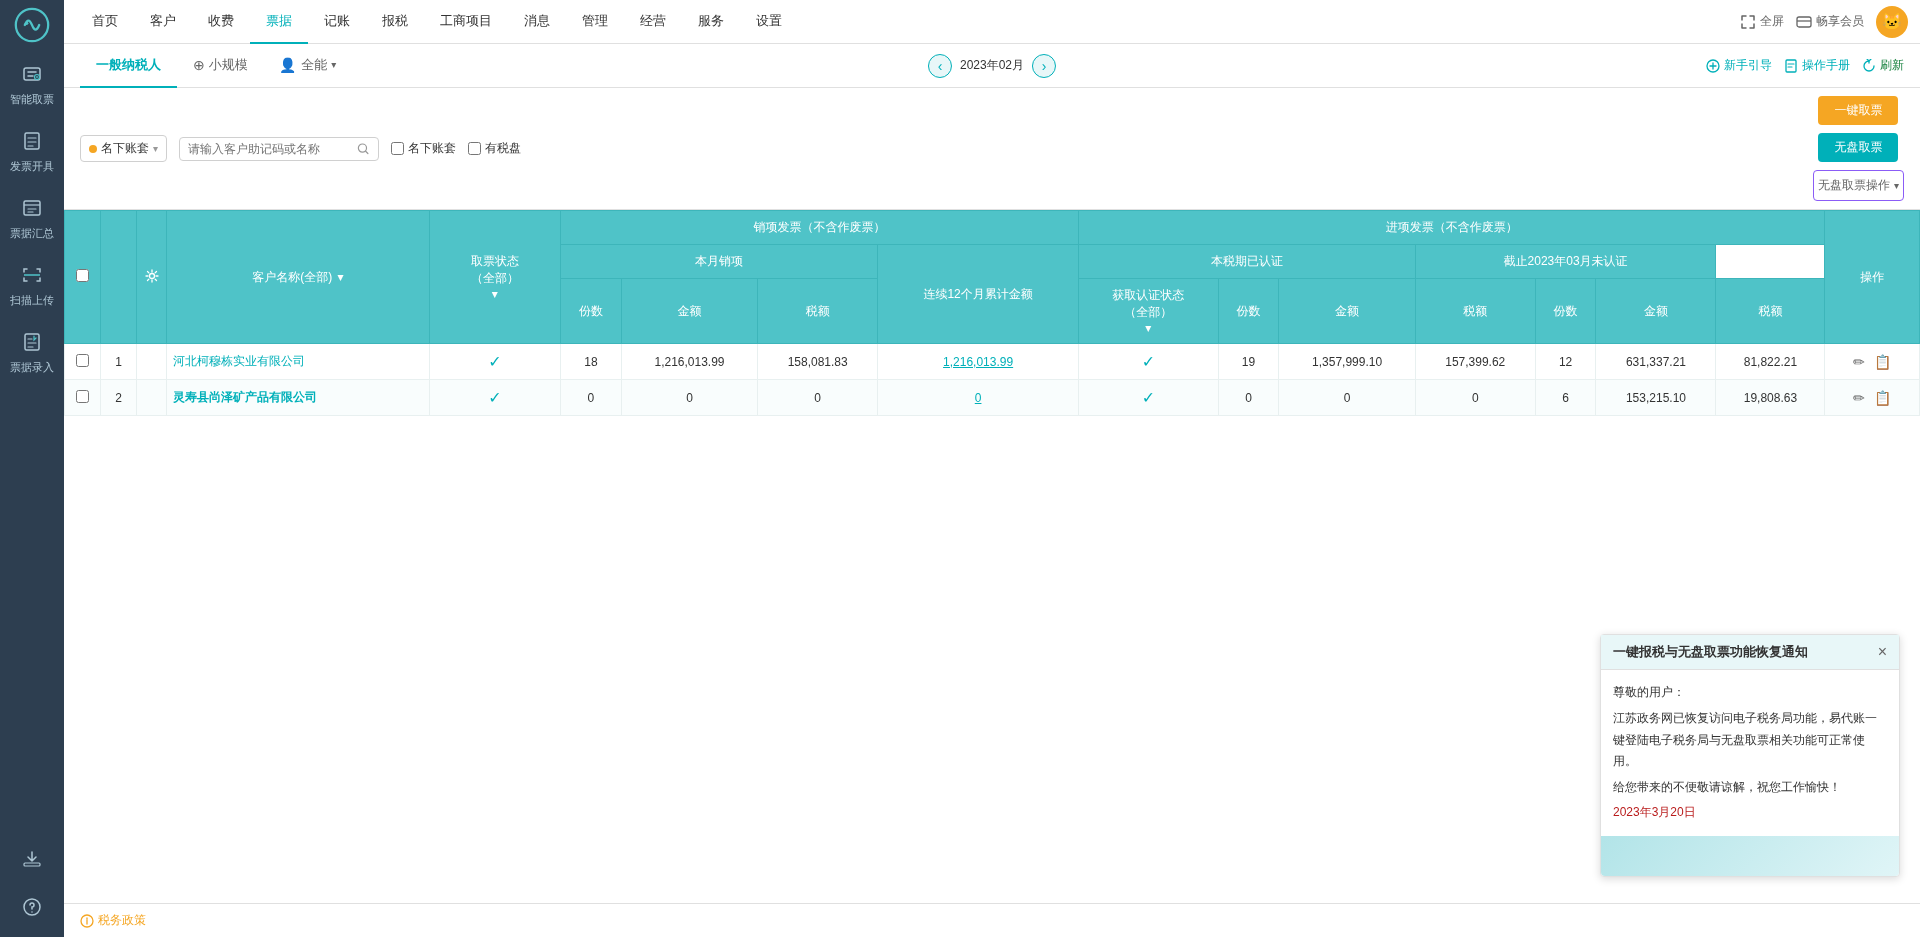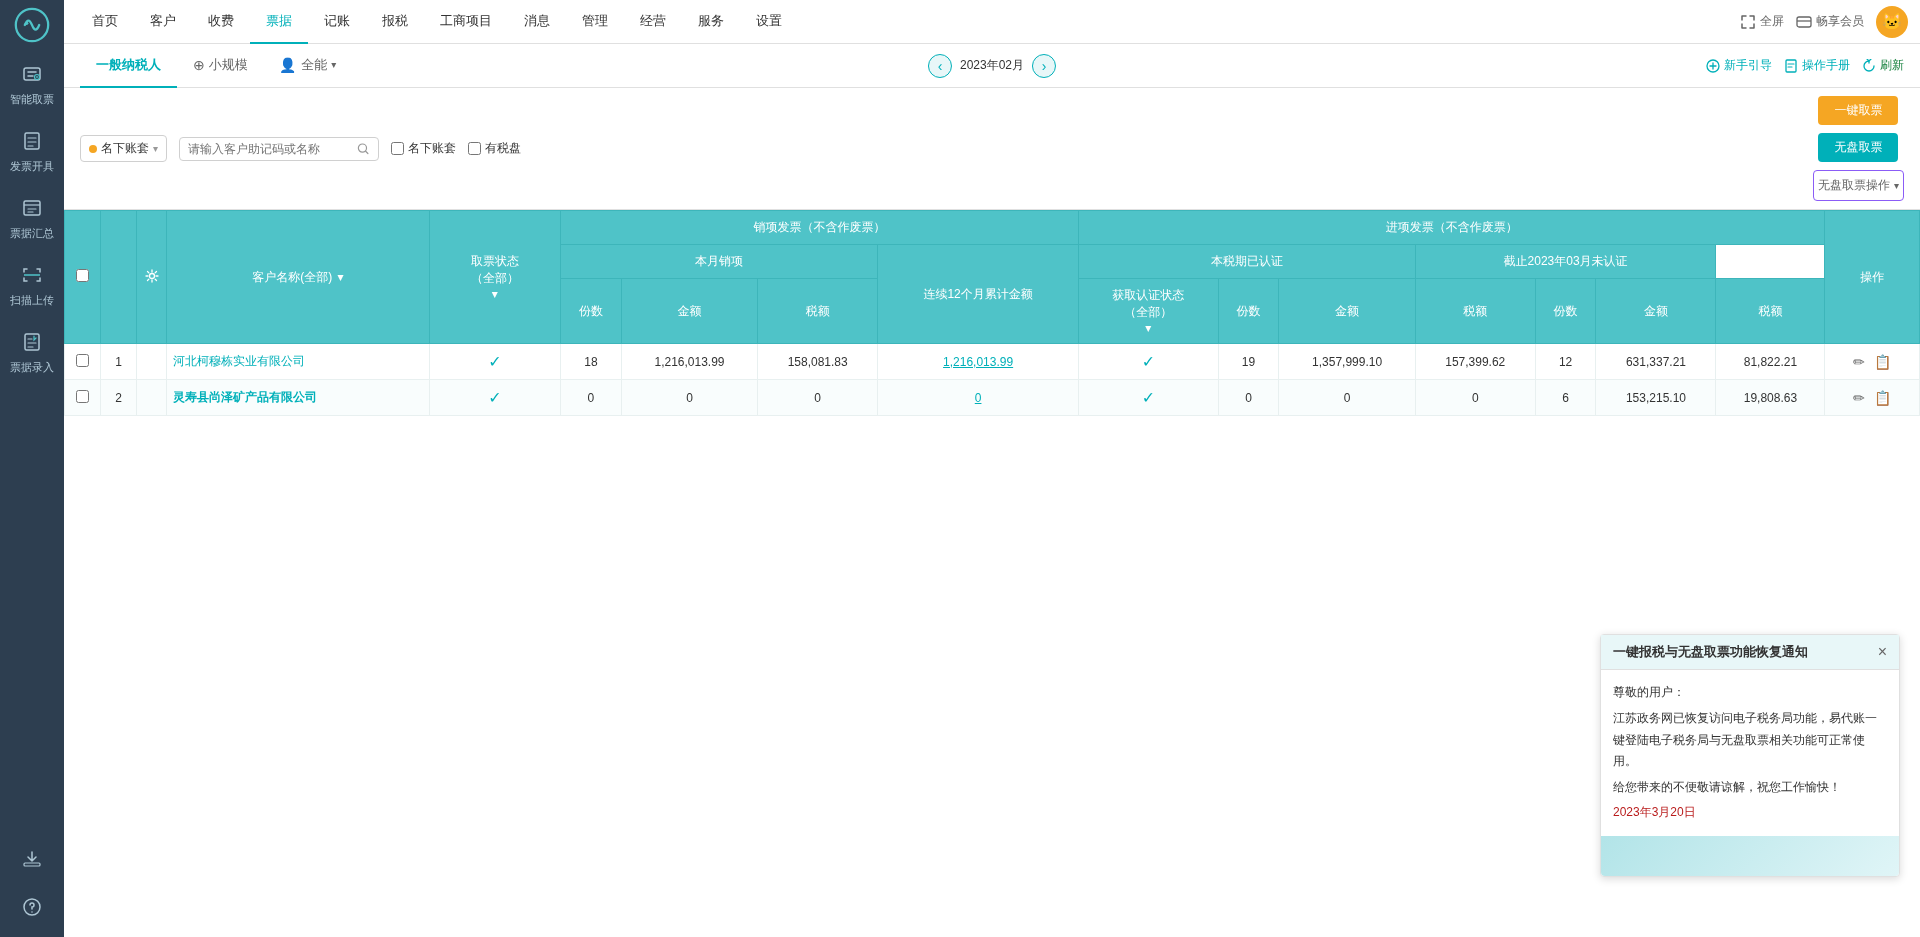--- a/index.html
+++ b/index.html
@@ -362,20 +362,29 @@
             <td>19,808.63</td>
             <td>
               <span class="action-icon">✏</span>
               <span class="action-icon">📋</span>
             </td>
           </tr>
         </tbody>
       </table>
     </div>
 
+    <div class="bottom-bar">
+      <div class="tax-policy">
+        <svg width="14" height="14" viewBox="0 0 14 14" fill="none">
+          <circle cx="7" cy="7" r="6" stroke="#f5a623" stroke-width="1.3"></circle>
+          <path d="M7 6v4M7 4v1" stroke="#f5a623" stroke-width="1.3" stroke-linecap="round"></path>
+        </svg>
+        <span>税务政策</span>
+      </div>
+    </div>
   </div>
 </div>
 
 <div class="notification-popup">
   <div class="notification-header">
     <span class="notification-title">一键报税与无盘取票功能恢复通知</span>
     <span class="notification-close">×</span>
   </div>
   <div class="notification-body">
     <p>尊敬的用户：</p>

